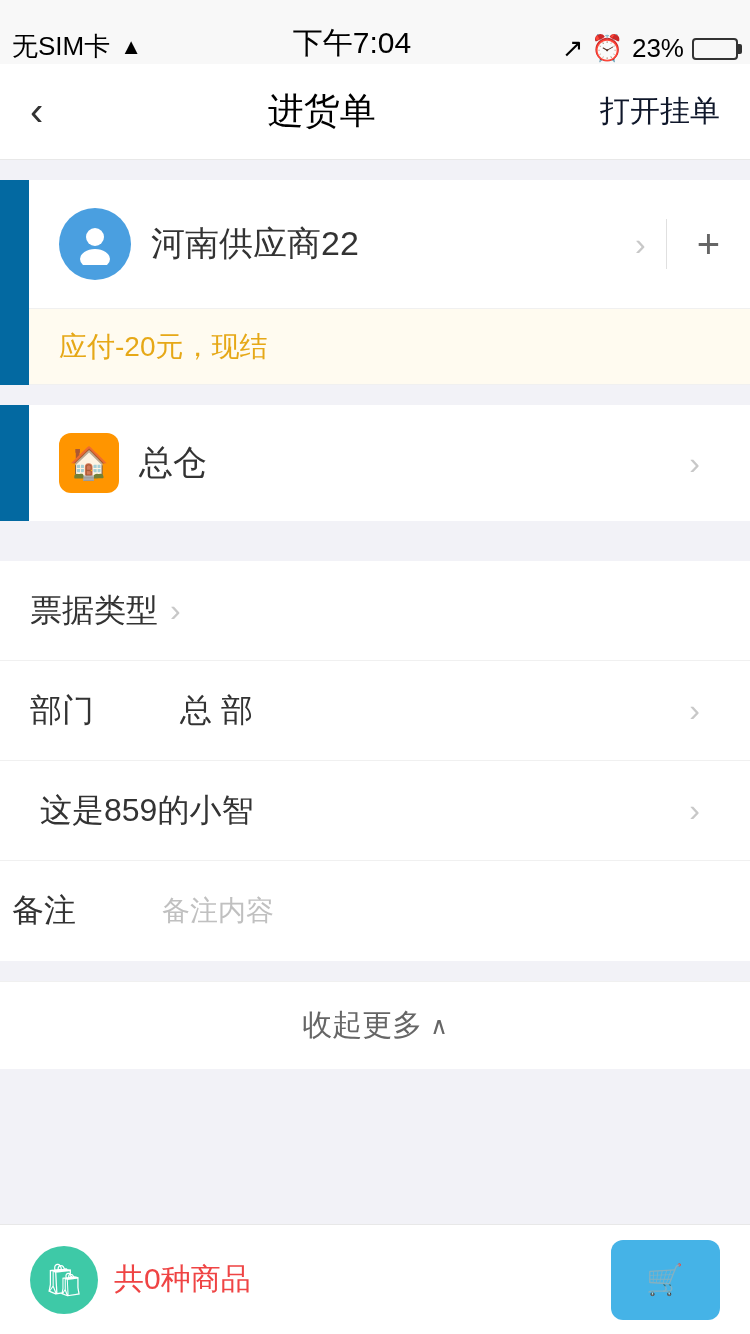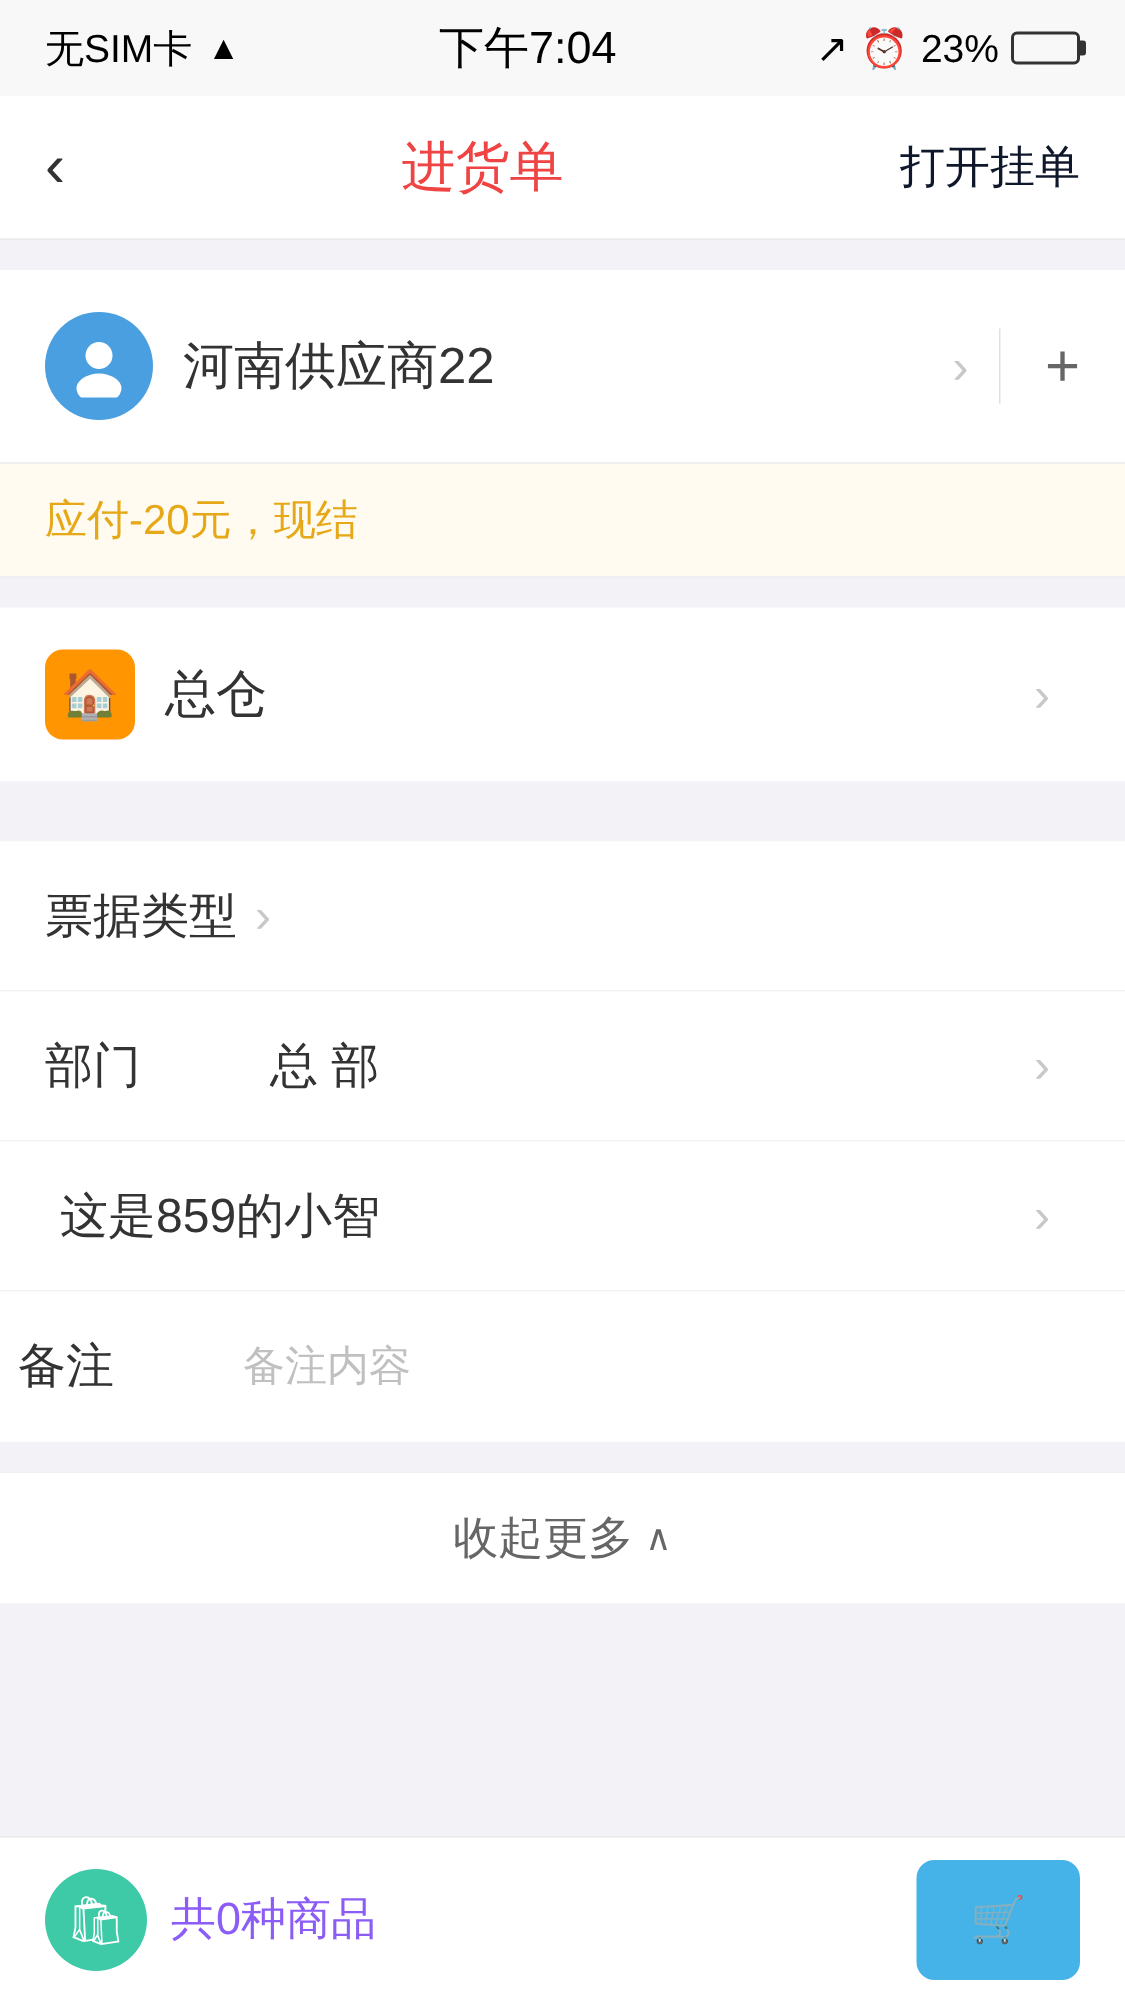--- a/index.html
+++ b/index.html
@@ -12,23 +12,23 @@
       font-size: 32px;
       color: #333;
     }
 
     
     .status-bar {
       width: 750px;
       height: 64px;
       background: #f8f8f8;
       display: flex;
-      align-items: center;
+      align-items: flex-end;
       justify-content: space-between;
-      padding: 0 30px;
+      padding: 0 12px;
       font-size: 26px;
       color: #000;
     }
     .status-left {
       display: flex;
       align-items: center;
       gap: 10px;
       font-size: 26px;
     }
     .status-center {
@@ -80,38 +80,39 @@
       border-bottom: 1px solid #e8e8e8;
     }
     .nav-back {
       font-size: 40px;
       color: #333;
       cursor: pointer;
     }
     .nav-title {
       font-size: 36px;
       font-weight: 500;
-      color: #ef4444;
+      color: #000000;
     }
     .nav-action {
       font-size: 30px;
       color: #0f172a;
       cursor: pointer;
     }
 
     
     .section-gap {
       height: 20px;
       background: #f2f2f7;
     }
 
     
     .card-section {
-      background: #a3a3a3;
+      background: #0369a1;
       margin-bottom: 0;
+      padding-left: 29px;
     }
 
     
     .supplier-row {
       display: flex;
       align-items: center;
       padding: 28px 30px;
       background: #fff;
       border-bottom: 1px solid #f0f0f0;
     }
@@ -273,21 +274,21 @@
       display: flex;
       align-items: center;
       justify-content: center;
     }
     .product-icon-inner {
       font-size: 32px;
       color: #fff;
     }
     .product-count-text {
       font-size: 30px;
-      color: #8b5cf6;
+      color: #ef4444;
     }
     .select-product-btn {
       background: #45b3e7;
       color: #fff;
       border: none;
       border-radius: 12px;
       height: 80px;
       padding: 0 36px;
       font-size: 32px;
       display: flex;

